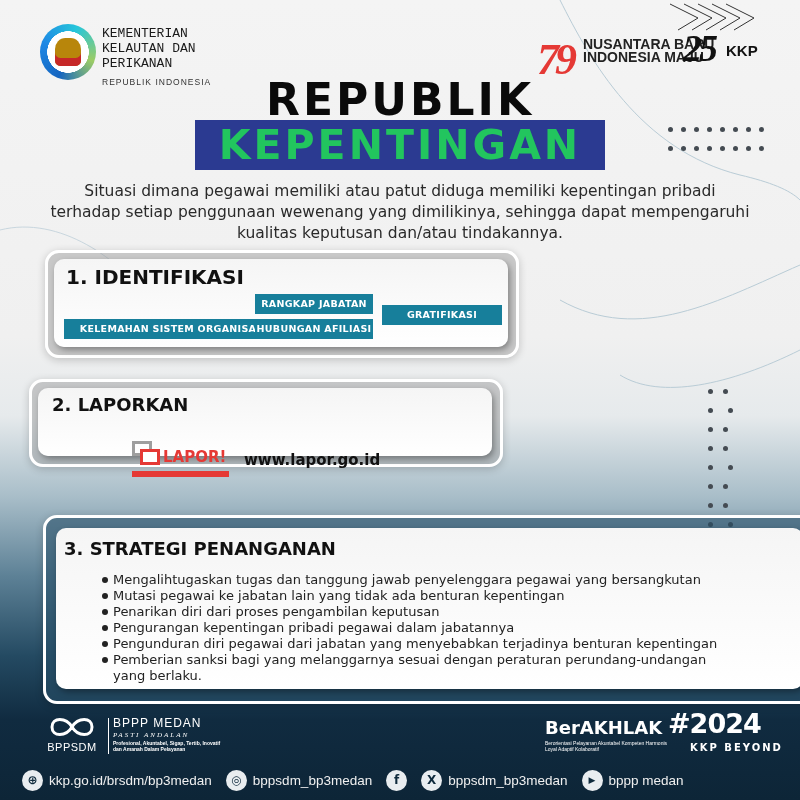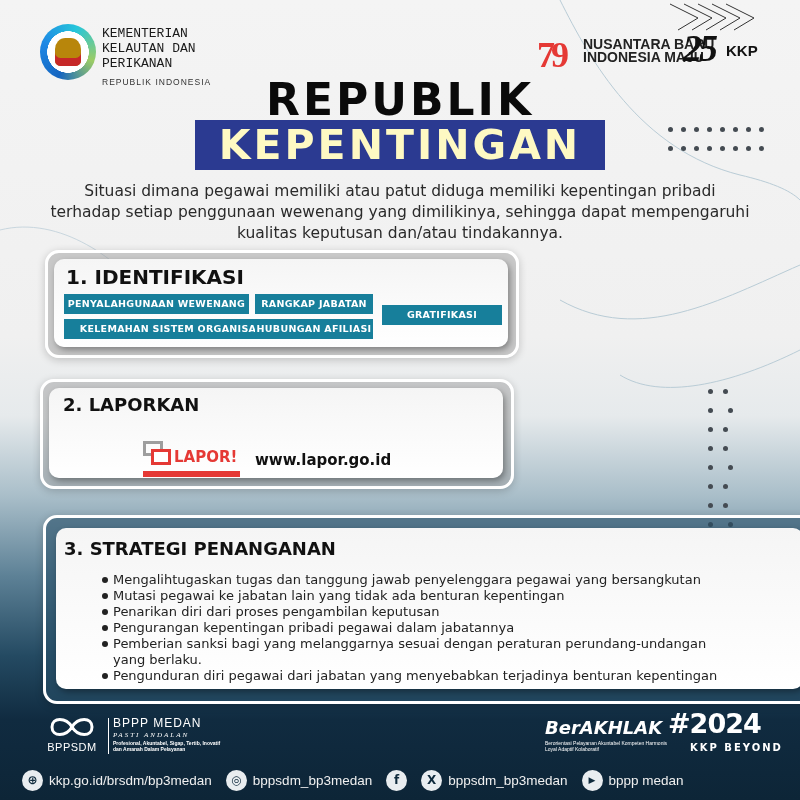--- a/index.html
+++ b/index.html
@@ -16,46 +16,46 @@
   .kkp-logo { position: absolute; left: 40px; top: 24px; width: 56px; height: 56px; border-radius: 50%;
     background: radial-gradient(circle at 50% 50%, #fff 0 52%, transparent 53%),
                 conic-gradient(from 200deg, #1565c0, #1e88e5, #26c6da, #9ccc65, #1565c0);
     display: flex; align-items: center; justify-content: center; }
   .kkp-logo .garuda { width: 26px; height: 28px; background: #b8860b; border-radius: 40% 40% 20% 20%;
     box-shadow: inset 0 -8px 0 #c62828; }
   .ministry { position: absolute; left: 102px; top: 26px; line-height: 15px; }
   .ministry .line { font-family: Liberation Mono, monospace; font-size: 13px; color: #1a1a1a; display: block; }
   .ministry .sub { font-family: "Liberation Sans", sans-serif; font-size: 8.5px; letter-spacing: 1px; color: #333; margin-top: 4px; display:block; }
 
-  .ri79 { position: absolute; left: 537px; top: 34px; font-family: "Liberation Serif", serif; font-weight: bold; font-size: 36px; color: #e53935; letter-spacing: -4px; }
+  .ri79 { position: absolute; left: 537px; top: 34px; font-family: "Liberation Serif", serif; font-style: italic; font-weight: bold; font-size: 44px; color: #e53935; letter-spacing: -4px; }
   .ri79-text { position: absolute; left: 583px; top: 38px; font-family: "Liberation Sans", sans-serif; font-weight: bold; font-size: 14px; color: #222; line-height: 13px; }
   .chevrons { position: absolute; left: 670px; top: 2px; width: 100px; height: 30px; }
   .kkp25 { position: absolute; left: 683px; top: 26px; font-family: "Liberation Serif", serif; font-style: italic; font-weight: bold; font-size: 38px; color: #111; letter-spacing: -3px; }
   .kkp25-label { position: absolute; left: 726px; top: 42px; font-family: "Liberation Sans", sans-serif; font-weight: bold; font-size: 15px; color: #111; }
 
   
   .title1 { position: absolute; left: 0; width: 800px; top: 74px; text-align: center; font-family: "DejaVu Sans", sans-serif; font-weight: bold; font-size: 44px; color: #0a0a0a; letter-spacing: 3px; }
   .title2-wrap { position: absolute; left: 195px; top: 120px; width: 410px; height: 50px; background: #2b3a91; }
-  .title2 { display: block; text-align: center; font-family: "DejaVu Sans", sans-serif; font-weight: bold; font-size: 41px; line-height: 50px; color: #fef9c3; letter-spacing: 3px; }
+  .title2 { display: block; text-align: center; font-family: "DejaVu Sans", sans-serif; font-weight: bold; font-size: 41px; line-height: 50px; color: #22c55e; letter-spacing: 3px; }
 
   .dots-h { position: absolute; left: 664px; top: 126px; width: 116px; }
   .dots-v { position: absolute; left: 703px; top: 384px; width: 40px; }
   .dot { display: inline-block; width: 5px; height: 5px; border-radius: 50%; background: #444b52; }
   .dots-h .dot { margin: 0 4px 9px 4px; }
   .dots-v .dot { margin: 0 5px 5px 5px; }
 
   .definition { position: absolute; left: 50px; width: 700px; top: 181px; text-align: center; font-family: "DejaVu Sans", sans-serif; font-size: 15.5px; line-height: 21px; color: #2a2a2a; }
 
   
   .card-outer { position: absolute; border: 3px solid #ffffff; border-radius: 14px; background: rgba(150,150,150,0.45); box-shadow: 0 2px 8px rgba(0,0,0,0.2); }
   .card-inner { position: absolute; left: 6px; top: 6px; right: 8px; bottom: 8px; border-radius: 10px; background: linear-gradient(180deg, #f5f5f5, #ffffff); box-shadow: 2px 3px 6px rgba(0,0,0,0.35); }
   .card-title { position: absolute; font-family: "DejaVu Sans", sans-serif; font-weight: bold; color: #111; }
 
   #c1 { left: 45px; top: 250px; width: 474px; height: 108px; }
-  #c2 { left: 40px; top: 379px; width: 474px; height: 110px; }
+  #c2 { left: 29px; top: 379px; width: 474px; height: 88px; }
   #c3 { left: 43px; top: 515px; width: 773px; height: 189px; border-color: #ffffff; background: rgba(40,80,105,0.6); }
 
   .tag { position: absolute; height: 20px; background: #177f9b; color: #fff; font-family: "DejaVu Sans", sans-serif; font-weight: bold; font-size: 9.5px; line-height: 20px; text-align: center; letter-spacing: 0.3px; }
 
   .lapor-desc { position: absolute; left: 20px; top: 33px; font-family: "DejaVu Sans", sans-serif; font-size: 14.5px; color: #222; }
   .lapor-logo { position: absolute; left: 94px; top: 51px; width: 100px; height: 42px; }
   .lapor-bubble1 { position: absolute; left: 0; top: 2px; width: 20px; height: 15px; border: 3px solid #9e9e9e; }
   .lapor-bubble2 { position: absolute; left: 8px; top: 10px; width: 20px; height: 16px; border: 3px solid #e53935; background: #fff; }
   .lapor-word { position: absolute; left: 31px; top: 9px; font-family: "DejaVu Sans", sans-serif; font-weight: bold; font-size: 15px; color: #e53935; }
   .lapor-bar { position: absolute; left: 0; top: 32px; width: 97px; height: 6px; background: #e53935; }
@@ -67,21 +67,21 @@
 
   
   .bppsdm-logo { position: absolute; left: 42px; top: 713px; width: 60px; height: 50px; }
   .bppsdm-logo .loop { position: absolute; left: 6px; top: 2px; width: 48px; height: 24px; }
   .bppsdm-logo .name { position: absolute; left: 0; top: 28px; width: 60px; text-align: center; font-family: "Liberation Sans", sans-serif; font-size: 11px; color: #fff; letter-spacing: 0.5px; }
   .vline { position: absolute; left: 108px; top: 718px; width: 1px; height: 36px; background: #fff; }
   .bppp-name { position: absolute; left: 113px; top: 716px; font-family: "Liberation Sans", sans-serif; font-size: 12px; color: #fff; letter-spacing: 1px; }
   .bppp-motto { position: absolute; left: 113px; top: 731px; font-family: "Liberation Serif", serif; font-style: italic; font-size: 7px; color: #fff; letter-spacing: 2px; }
   .bppp-values { position: absolute; left: 113px; top: 740px; width: 110px; font-family: "Liberation Sans", sans-serif; font-weight: bold; font-size: 5px; line-height: 6px; color: #fff; }
 
-  .berakhlak { position: absolute; left: 545px; top: 717px; font-family: "DejaVu Sans", sans-serif; font-weight: bold; font-size: 18px; color: #fff; font-style: italic; }
+  .berakhlak { position: absolute; left: 545px; top: 717px; font-family: "DejaVu Sans", sans-serif; font-weight: bold; font-size: 18px; color: #fff; }
   .berakhlak-sub { position: absolute; left: 545px; top: 740px; width: 130px; font-family: "Liberation Sans", sans-serif; font-size: 5px; line-height: 6px; color: #fff; }
   .year2024 { position: absolute; left: 668px; top: 708px; font-family: "DejaVu Sans", sans-serif; font-weight: bold; font-size: 27px; color: #fff; letter-spacing: -1px; }
   .kkp-beyond { position: absolute; left: 690px; top: 742px; font-family: "DejaVu Sans", sans-serif; font-weight: bold; font-size: 10px; color: #fff; letter-spacing: 2px; }
 
   .socials { position: absolute; left: 22px; top: 768px; width: 770px; height: 24px; display: flex; align-items: center; gap: 8px; }
   .social { display: flex; align-items: center; gap: 6px; margin-right: 6px; }
   .social-icon { width: 21px; height: 21px; border-radius: 50%; background: #e9edf0; color: #0f2a3c; display: flex; align-items: center; justify-content: center; font-family: "DejaVu Sans", sans-serif; font-weight: bold; font-size: 12px; }
   .social-text { font-family: "Liberation Sans", sans-serif; font-size: 13.5px; color: #f0f0f0; }
 </style>
 </head>
@@ -123,21 +123,20 @@
 <div class="dots-h">
   <span class="dot"></span><span class="dot"></span><span class="dot"></span><span class="dot"></span><span class="dot"></span><span class="dot"></span><span class="dot"></span><span class="dot"></span>
   <span class="dot"></span><span class="dot"></span><span class="dot"></span><span class="dot"></span><span class="dot"></span><span class="dot"></span><span class="dot"></span><span class="dot"></span>
 </div>
 
 <div class="definition">Situasi dimana pegawai memiliki atau patut diduga memiliki kepentingan pribadi terhadap setiap penggunaan wewenang yang dimilikinya, sehingga dapat mempengaruhi kualitas keputusan dan/atau tindakannya.</div>
 
 <div class="card-outer" id="c1">
   <div class="card-inner">
     <div class="card-title" style="left:12px; top:6px; font-size:20px;">1. IDENTIFIKASI</div>
-    <div class="tag" style="left:10px; top:35px; width:185px;">PENYALAHGUNAAN WEWENANG</div>
     <div class="tag" style="left:201px; top:35px; width:118px;">RANGKAP JABATAN</div>
     <div class="tag" style="left:328px; top:46px; width:120px;">GRATIFIKASI</div>
     <div class="tag" style="left:10px; top:60px; width:219px;">KELEMAHAN SISTEM ORGANISASI</div>
     <div class="tag" style="left:201px; top:60px; width:118px;">HUBUNGAN AFILIASI</div>
   </div>
 </div>
 
 <div class="card-outer" id="c2">
   <div class="card-inner">
     <div class="card-title" style="left:14px; top:6px; font-size:18px;">2. LAPORKAN</div>
@@ -164,22 +163,22 @@
 </div>
 
 <div class="card-outer" id="c3">
   <div class="card-inner" style="left:10px; top:10px; right:10px; bottom:12px;">
     <div class="card-title" style="left:8px; top:10px; font-size:18px;">3. STRATEGI PENANGANAN</div>
     <ul class="strategy-list">
       <li>Mengalihtugaskan tugas dan tanggung jawab penyelenggara pegawai yang bersangkutan</li>
       <li>Mutasi pegawai ke jabatan lain yang tidak ada benturan kepentingan</li>
       <li>Penarikan diri dari proses pengambilan keputusan</li>
       <li>Pengurangan kepentingan pribadi pegawai dalam jabatannya</li>
+      <li>Pengunduran diri pegawai dari jabatan yang menyebabkan terjadinya benturan kepentingan</li>
       <li style="width:610px;">Pemberian sanksi bagi yang melanggarnya sesuai dengan peraturan perundang-undangan yang berlaku.</li>
-      <li>Pengunduran diri pegawai dari jabatan yang menyebabkan terjadinya benturan kepentingan</li>
     </ul>
   </div>
 </div>
 
 <div class="bppsdm-logo">
   <svg class="loop" viewBox="0 0 48 24">
     <path d="M24 12 C 18 2, 4 2, 4 12 C 4 22, 18 22, 24 12 C 30 2, 44 2, 44 12 C 44 22, 30 22, 24 12" stroke="#fff" stroke-width="3" fill="none"></path>
   </svg>
   <div class="name">BPPSDM</div>
 </div>

